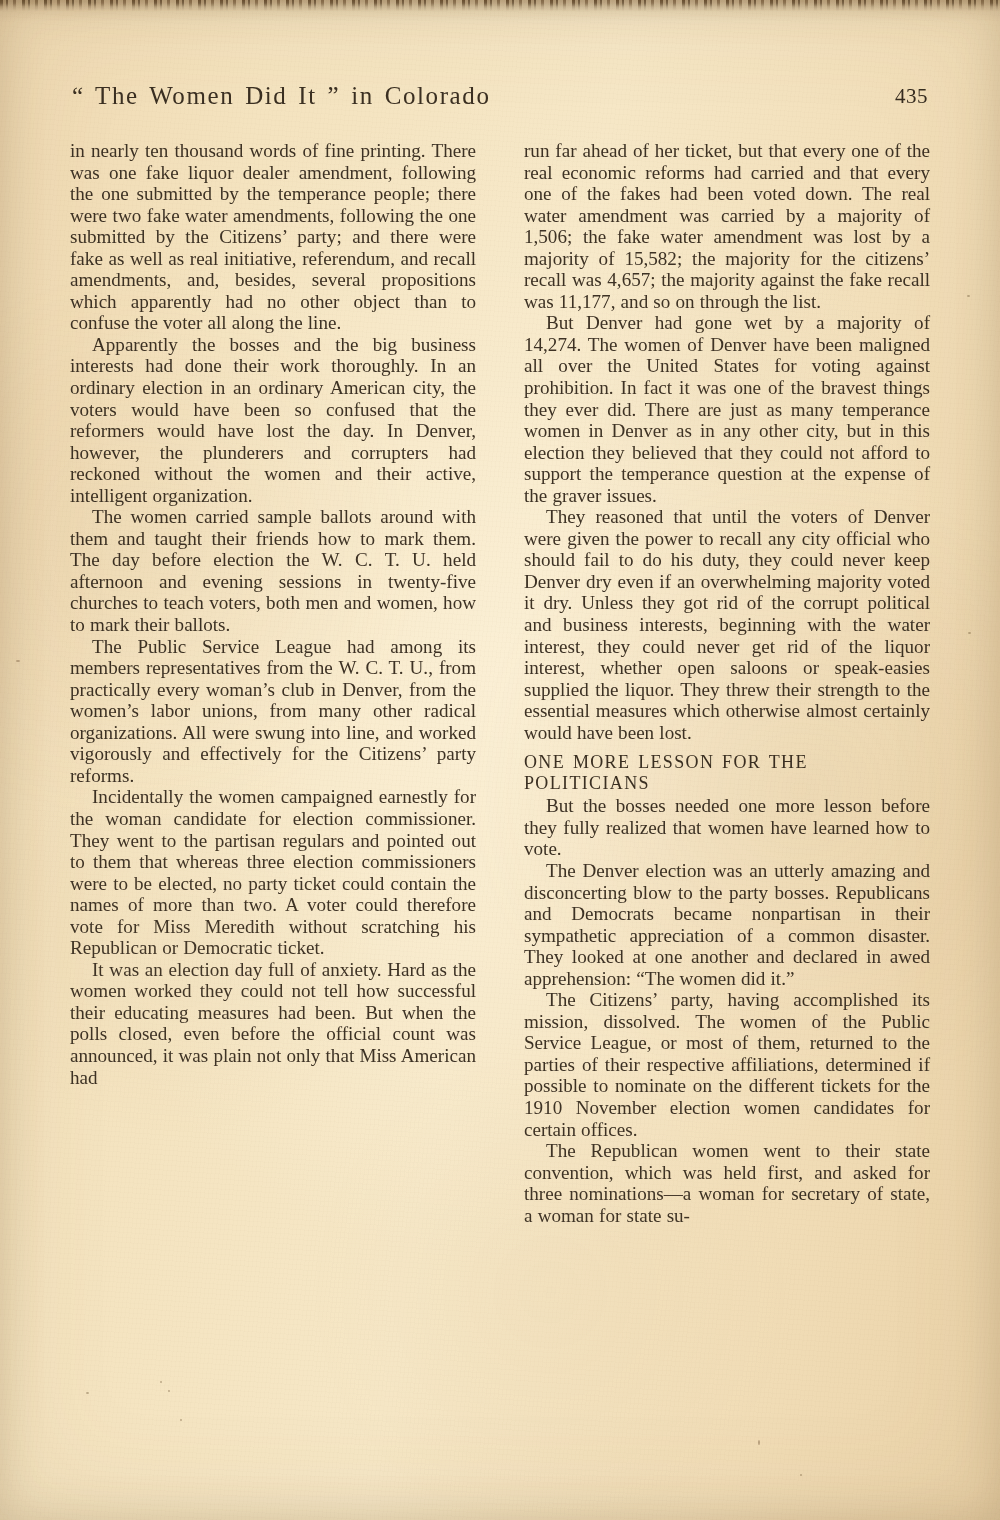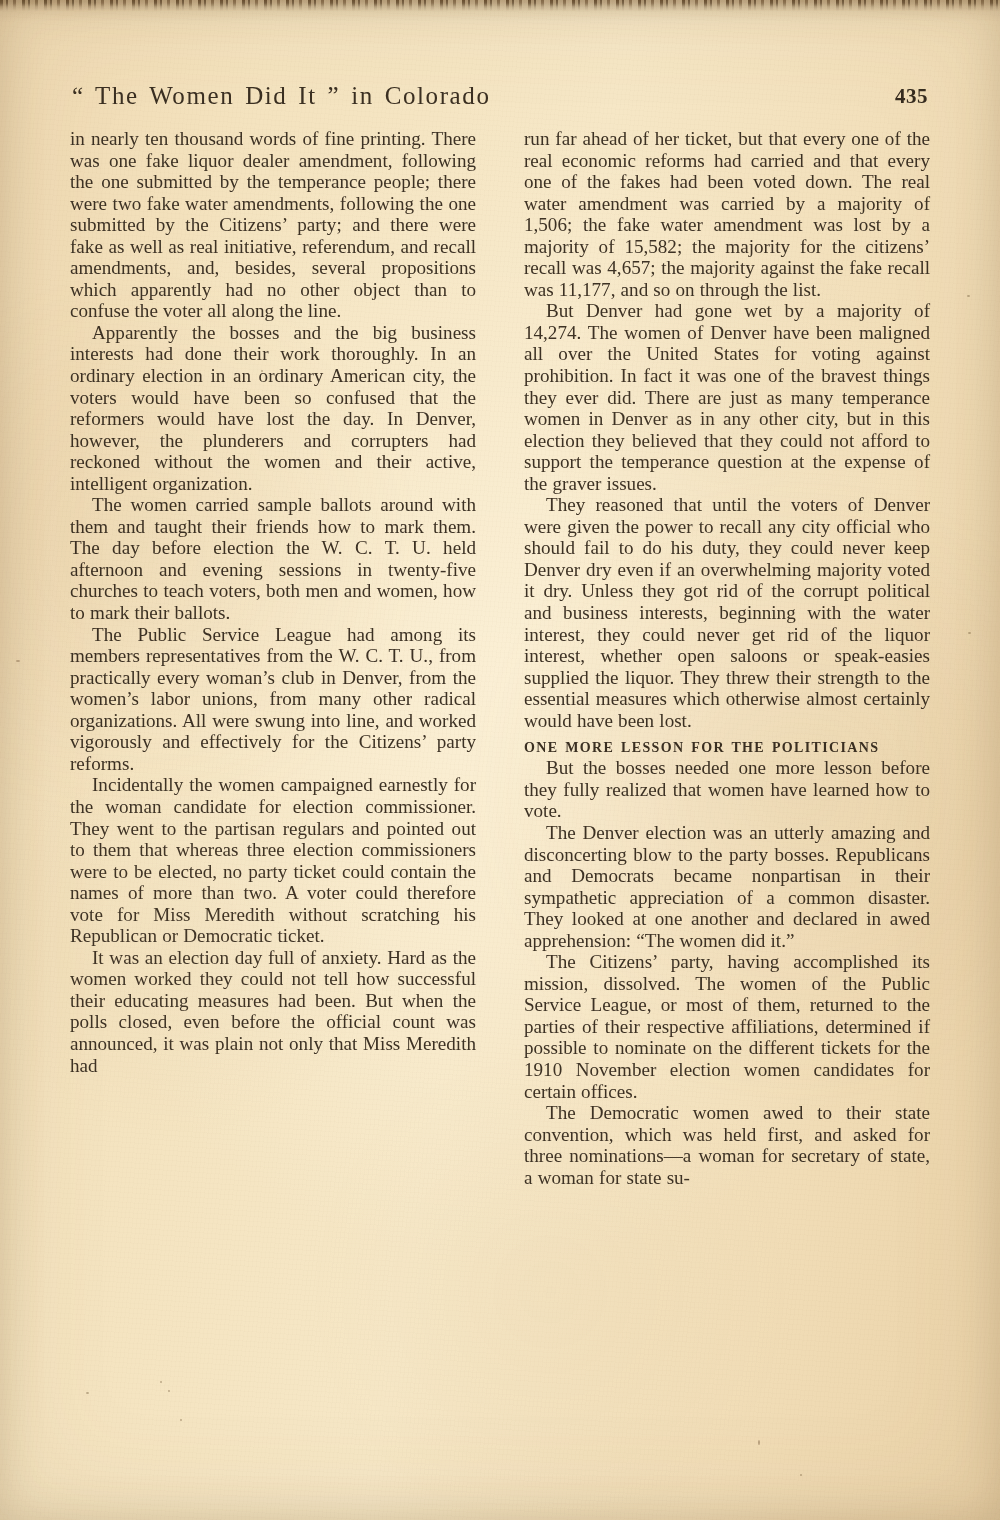--- a/index.html
+++ b/index.html
@@ -78,29 +78,29 @@
   }
   #head-title {
     font-size: 25px;
     letter-spacing: 1.6px;
     word-spacing: 3px;
     color: #3a2f22;
     white-space: nowrap;
   }
   #head-folio {
     font-size: 21px;
-    font-weight: bold;
+    font-weight: normal;
     letter-spacing: 0.5px;
     color: #352b1f;
   }
 
   
   #columns {
     position: absolute;
-    top: 128px;
+    top: 140px;
     left: 70px;
     width: 860px;
     display: flex;
     gap: 48px;
   }
   .col {
     width: 408px;
   }
   p.para {
     margin: 0;
@@ -111,22 +111,22 @@
     color: #3c3124;
     -webkit-hyphens: none;
     hyphens: none;
     word-spacing: 0.4px;
   }
   p.para.noindent {
     text-indent: 0;
   }
   h2.subhead {
     margin: 9px 0 1px 0;
-    font-size: 14px;
-    font-weight: bold;
+    font-size: 18px;
+    font-weight: normal;
     letter-spacing: 1.35px;
     word-spacing: 2px;
     text-transform: uppercase;
     color: #3a2f22;
     text-align: left;
   }
   
   #ink-soften {
     position: absolute;
     inset: 0;
@@ -158,34 +158,34 @@
   </div>
 
   <div id="columns">
 
     <div class="col">
       <p class="para noindent">in nearly ten thousand words of fine printing. There was one fake liquor dealer amendment, following the one submitted by the temperance people; there were two fake water amendments, following the one submitted by the Citizens’ party; and there were fake as well as real initiative, referendum, and recall amendments, and, besides, several propositions which apparently had no other object than to confuse the voter all along the line.</p>
       <p class="para">Apparently the bosses and the big business interests had done their work thoroughly. In an ordinary election in an ordinary American city, the voters would have been so confused that the reformers would have lost the day. In Denver, however, the plunderers and corrupters had reckoned without the women and their active, intelligent organization.</p>
       <p class="para">The women carried sample ballots around with them and taught their friends how to mark them. The day before election the W. C. T. U. held afternoon and evening sessions in twenty-five churches to teach voters, both men and women, how to mark their ballots.</p>
       <p class="para">The Public Service League had among its members representatives from the W. C. T. U., from practically every woman’s club in Denver, from the women’s labor unions, from many other radical organizations. All were swung into line, and worked vigorously and effectively for the Citizens’ party reforms.</p>
       <p class="para">Incidentally the women campaigned earnestly for the woman candidate for election commissioner. They went to the partisan regulars and pointed out to them that whereas three election commissioners were to be elected, no party ticket could contain the names of more than two. A voter could therefore vote for Miss Meredith without scratching his Republican or Democratic ticket.</p>
-      <p class="para">It was an election day full of anxiety. Hard as the women worked they could not tell how successful their educating measures had been. But when the polls closed, even before the official count was announced, it was plain not only that Miss Meredith had</p>
+      <p class="para">It was an election day full of anxiety. Hard as the women worked they could not tell how successful their educating measures had been. But when the polls closed, even before the official count was announced, it was plain not only that Miss American had</p>
     </div>
 
     <div class="col">
       <p class="para noindent">run far ahead of her ticket, but that every one of the real economic reforms had carried and that every one of the fakes had been voted down. The real water amendment was carried by a majority of 1,506; the fake water amendment was lost by a majority of 15,582; the majority for the citizens’ recall was 4,657; the majority against the fake recall was 11,177, and so on through the list.</p>
       <p class="para">But Denver had gone wet by a majority of 14,274. The women of Denver have been maligned all over the United States for voting against prohibition. In fact it was one of the bravest things they ever did. There are just as many temperance women in Denver as in any other city, but in this election they believed that they could not afford to support the temperance question at the expense of the graver issues.</p>
       <p class="para">They reasoned that until the voters of Denver were given the power to recall any city official who should fail to do his duty, they could never keep Denver dry even if an overwhelming majority voted it dry. Unless they got rid of the corrupt political and business interests, beginning with the water interest, they could never get rid of the liquor interest, whether open saloons or speak-easies supplied the liquor. They threw their strength to the essential measures which otherwise almost certainly would have been lost.</p>
 
       <h2 class="subhead">One more lesson for the politicians</h2>
 
       <p class="para">But the bosses needed one more lesson before they fully realized that women have learned how to vote.</p>
       <p class="para">The Denver election was an utterly amazing and disconcerting blow to the party bosses. Republicans and Democrats became nonpartisan in their sympathetic appreciation of a common disaster. They looked at one another and declared in awed apprehension: “The women did it.”</p>
       <p class="para">The Citizens’ party, having accomplished its mission, dissolved. The women of the Public Service League, or most of them, returned to the parties of their respective affiliations, determined if possible to nominate on the different tickets for the 1910 November election women candidates for certain offices.</p>
-      <p class="para">The Democratic women awed to their state convention, which was held first, and asked for three nominations—a woman for secretary of state, a woman for state su-</p>
+      <p class="para">The Republican women went to their state convention, which was held first, and asked for three nominations—a woman for secretary of state, a woman for state su-</p>
     </div>
 
   </div>
 
   <span class="speck" style="left:86px; top:1392px; width:3px; height:2px;"></span>
   <span class="speck" style="left:180px; top:1419px; width:2px; height:2px;"></span>
   <span class="speck" style="left:758px; top:1440px; width:2px; height:5px;"></span>
   <span class="speck" style="left:800px; top:1474px; width:2px; height:2px;"></span>
   <span class="speck" style="left:168px; top:1390px; width:2px; height:2px;"></span>
   <span class="speck" style="left:967px; top:295px; width:3px; height:2px;"></span>

